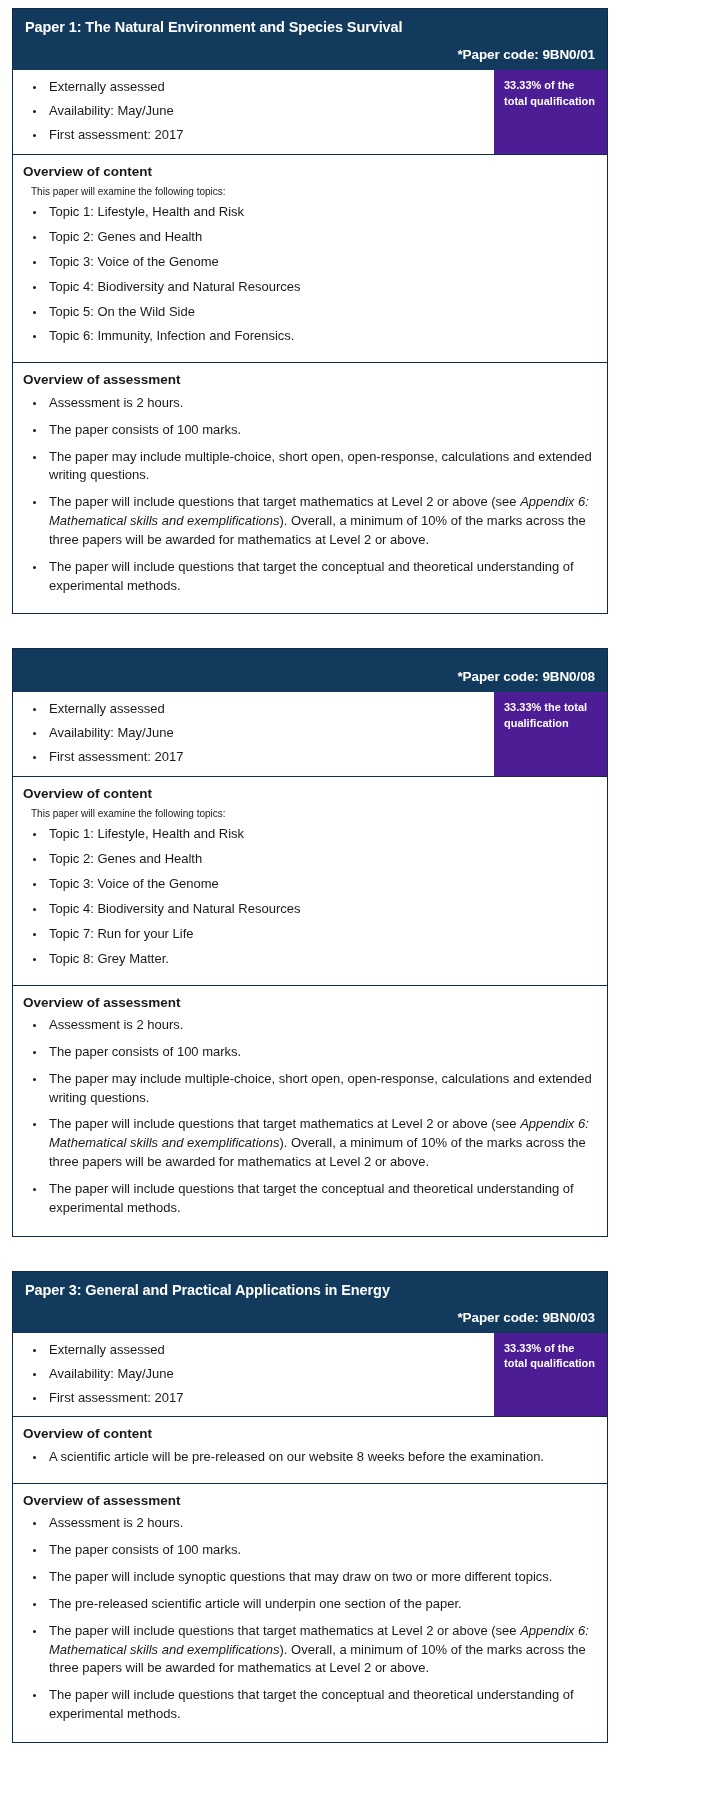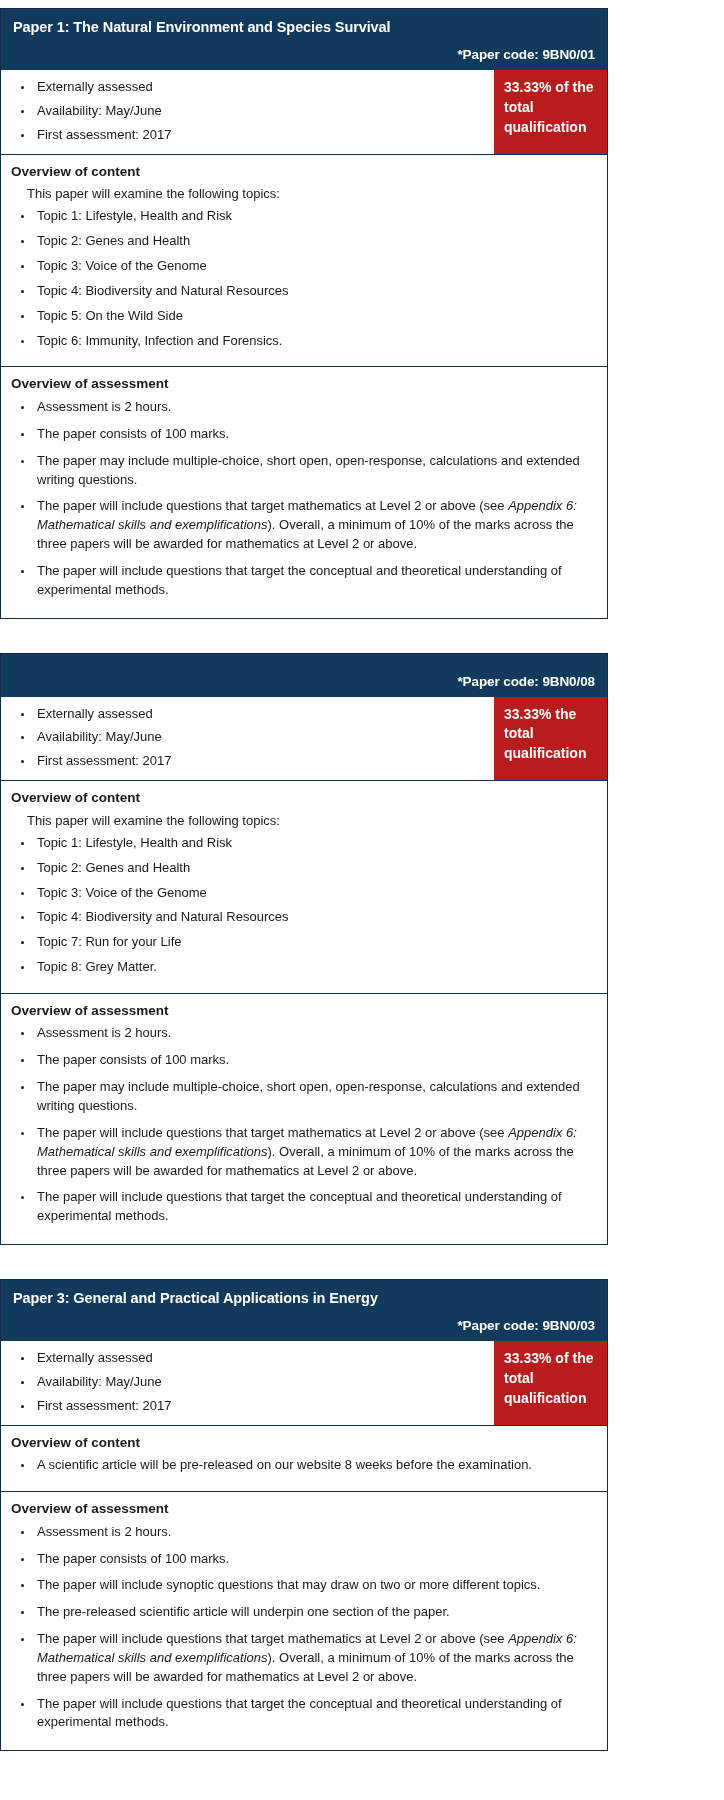--- a/index.html
+++ b/index.html
@@ -8,21 +8,21 @@
     background: #ffffff;
   }
   body {
     width: 724px;
     font-family: "Liberation Sans", sans-serif;
     color: #1a1a1a;
     -webkit-font-smoothing: antialiased;
   }
   .page {
     width: 616px;
-    padding: 8px 8px 10px 0;
+    padding: 8px 8px 10px 12px;
   }
 
   
   .paper-block {
     border: 1px solid #0f2b47;
     margin-bottom: 34px;
     background: #ffffff;
   }
   .paper-block:last-child { margin-bottom: 0; }
 
@@ -54,43 +54,43 @@
     gap: 48px;
   }
   .info-bullets {
     flex: 1 1 auto;
     padding: 8px 10px 9px 10px;
     min-width: 0;
   }
   .pct-badge {
     flex: 0 0 113px;
     width: 113px;
-    background: #b91c1c;
+    background: #4c1d95;
     color: #ffffff;
     font-weight: bold;
-    font-size: 14px;
+    font-size: 11px;
     line-height: 1.42;
     padding: 8px 9px 9px 10px;
   }
 
   
   .section {
     padding: 8px 12px 10px 10px;
     border-bottom: 1px solid #0f2b47;
   }
   .section:last-child { border-bottom: none; }
   .section-heading {
     font-size: 13.5px;
     font-weight: bold;
     margin: 0 0 5px 0;
     line-height: 1.3;
   }
   .section-lead {
-    font-size: 13px;
-    margin: 0 0 4px 16px;
+    font-size: 10px;
+    margin: 0 0 4px 8px;
     line-height: 1.4;
   }
 
   
   ul.bullets {
     list-style: none;
     margin: 0;
     padding: 0;
   }
   ul.bullets > li {

